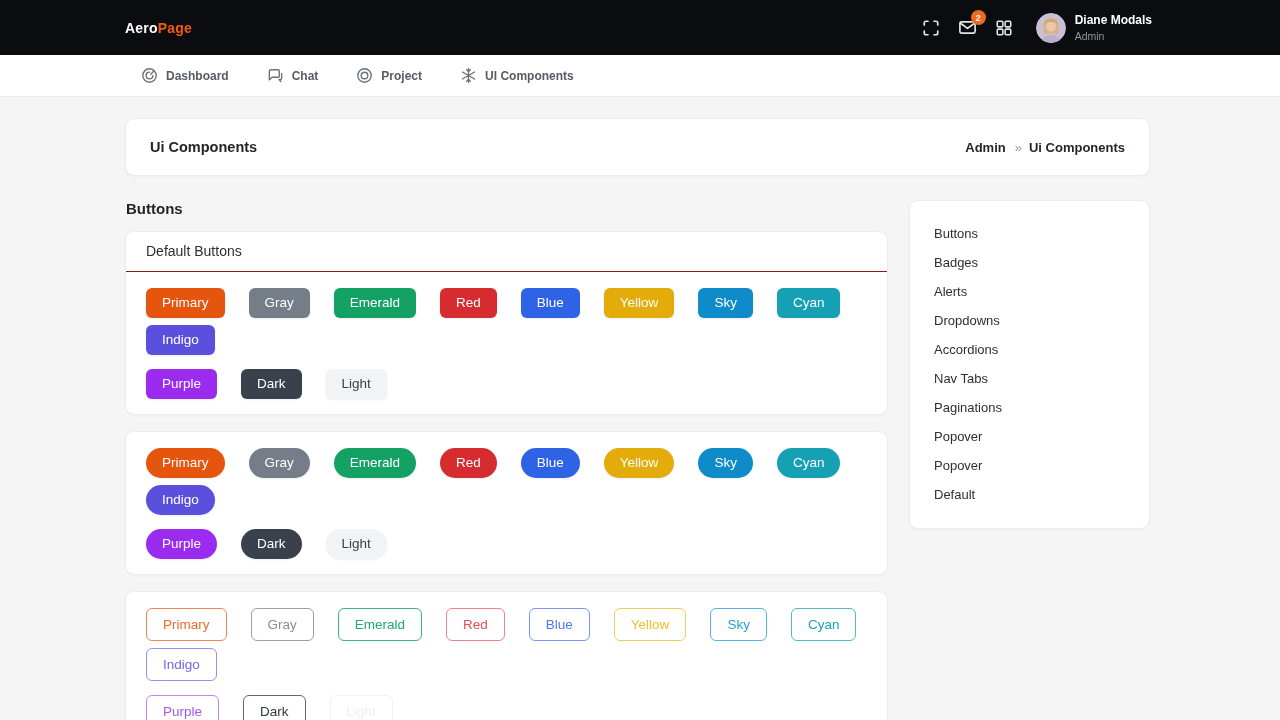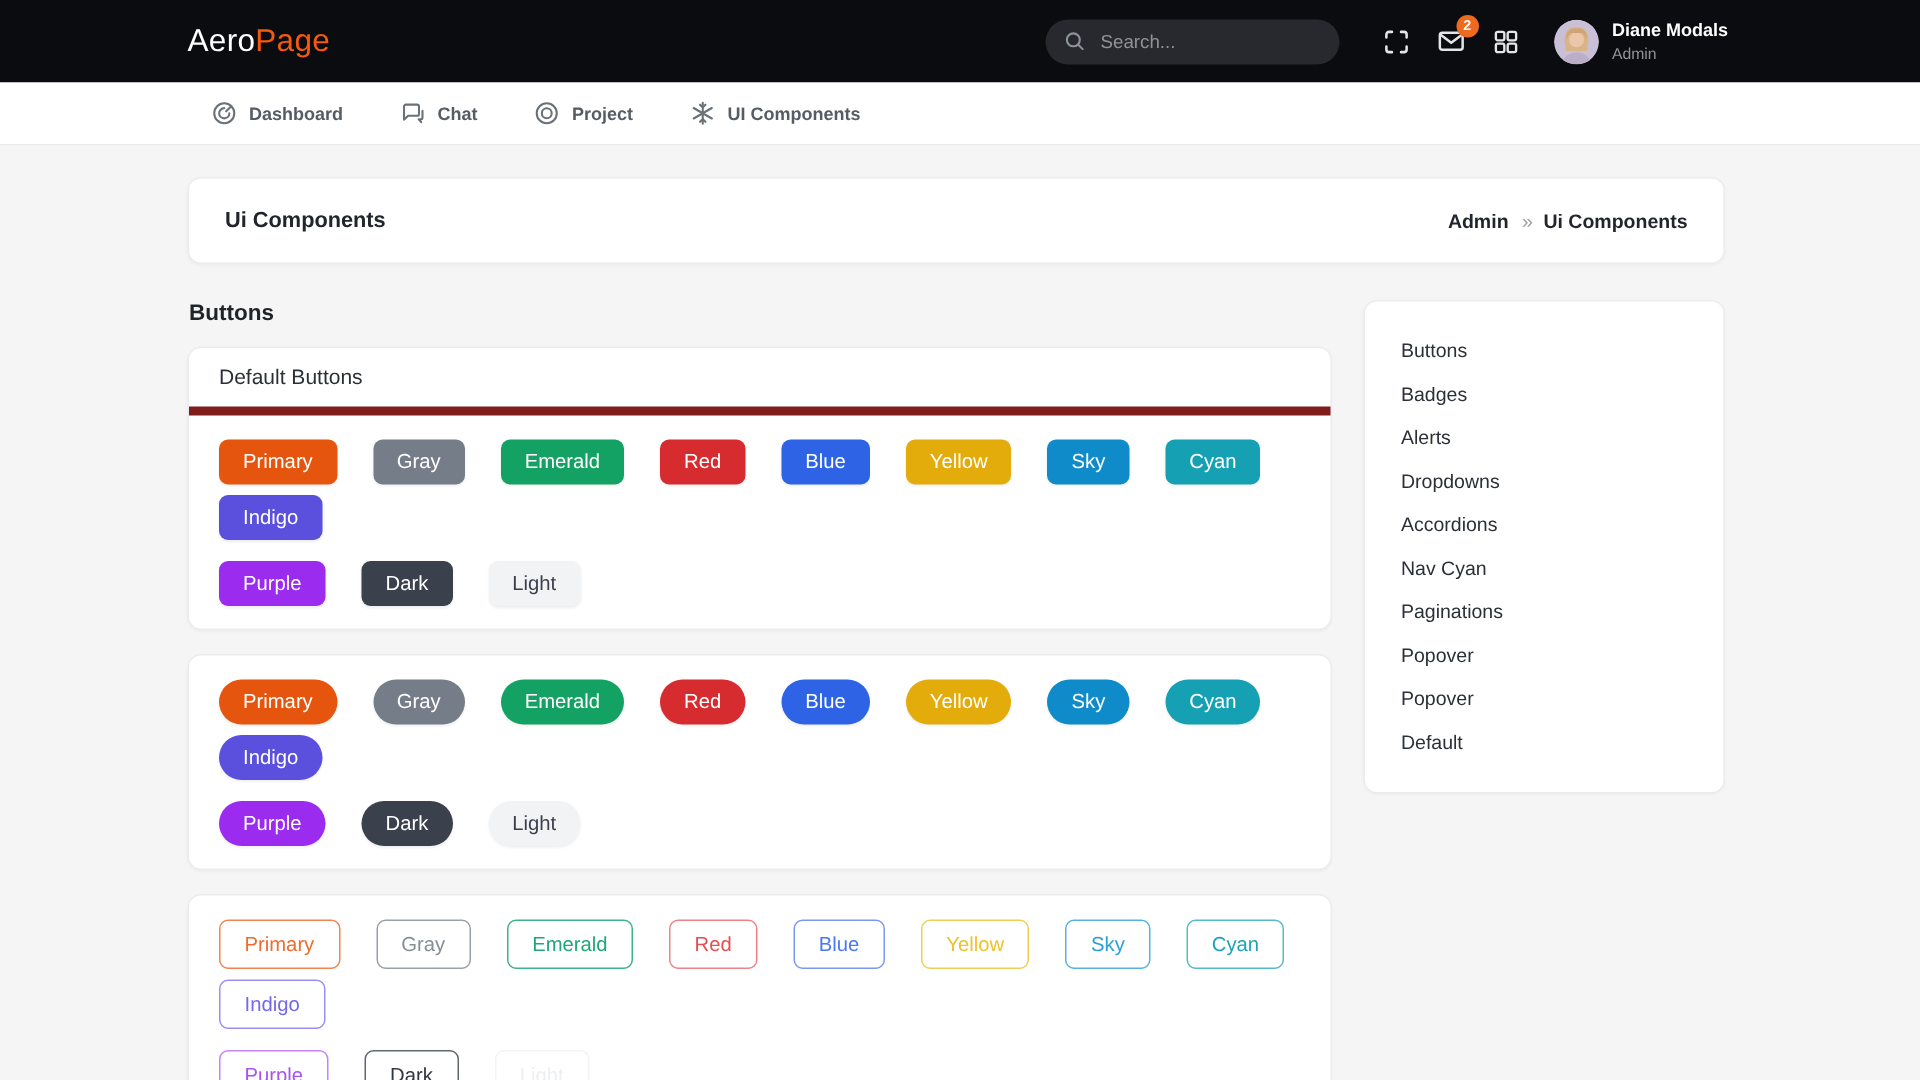--- a/index.html
+++ b/index.html
@@ -10,21 +10,21 @@
     font-family: "Liberation Sans", sans-serif;
     -webkit-font-smoothing: antialiased;
   }
 
   
   .topbar {
     height:55px; background: var(--topbar_bg, #0b0c0f);
     display:flex; align-items:center;
     padding:0 128px 0 125px;
   }
-  .logo { font-size:21px; font-weight:400; color:#ffffff; letter-spacing:.2px; cursor:pointer; }
+  .logo { font-size:14px; font-weight:700; color:#ffffff; letter-spacing:.2px; cursor:pointer; }
   .logo .accent { color: var(--accent, #f4590e); }
   .topbar-right { margin-left:auto; display:flex; align-items:center; }
   .search {
     width:196px; height:30px; background:#28292e; border-radius:16px;
     display:flex; align-items:center; padding:0 12px; gap:8px; margin-right:20px;
   }
   .search svg { flex:0 0 auto; color:#8d939a; }
   .search input {
     background:transparent; border:none; outline:none; width:100%;
     color:#cfd3d7; font-size:12.5px; font-family:inherit;
@@ -71,21 +71,21 @@
   .breadcrumb { display:flex; align-items:center; gap:9px; font-size:13px; font-weight:700; color:#22262c; }
   .breadcrumb .crumb-link { cursor:pointer; }
   .breadcrumb .sep { color:#9aa0a6; font-size:13px; font-weight:400; letter-spacing:-2px; }
 
   .grid { display:flex; gap:21px; align-items:flex-start; }
   .col-main { width:763px; }
   .col-side { width:241px; }
   .section-title { margin:0 0 13px 1px; font-size:15px; font-weight:600; color:#1f242a; line-height:18px; }
 
   .comp-card { margin-bottom:16px; }
-  .comp-card .card-head { padding:11px 20px; border-bottom:6px solid #7f1d1d; }
+  .comp-card .card-head { padding:11px 20px; border-bottom:1px solid #7f1d1d; }
   .comp-card h3 { margin:0; font-size:14px; font-weight:500; color:#2b3036; line-height:17px; }
   .card-body { padding:16px 20px 15px; display:flex; flex-wrap:wrap; gap:7px 24px; align-items:center; }
 
   .btn {
     font-family:inherit; font-size:13.5px; font-weight:400;
     height:30px; padding:0 16px; border:none; border-radius:6px;
     cursor:pointer; box-shadow:0 1px 2px rgba(16,24,40,.08); line-height:1;
   }
   .btn.rounded { border-radius:16px; }
   .btn.outline { border:1px solid; background:#fff; box-shadow:none; height:33px; border-radius:6px; }
@@ -100,29 +100,20 @@
 </style>
 </head>
 <body>
 
 <header class="topbar">
   <div class="logo">
     <span>Aero</span><span class="accent">Page</span>
   </div>
 
   <div class="topbar-right">
-    <div class="search">
-      <span style="display:flex">
-        <svg width="15" height="15" viewBox="0 0 16 16" fill="none" stroke="currentColor" stroke-width="1.5" stroke-linecap="round">
-          <circle cx="7" cy="7" r="4.6"></circle>
-            <line x1="10.5" y1="10.5" x2="13.6" y2="13.6"></line>
-        </svg>
-      </span>
-      <input placeholder="Search..." style="">
-    </div>
 
     <button class="icon-btn">
       <span style="display:flex">
         <svg width="18" height="18" viewBox="0 0 16 16" fill="none" stroke="currentColor" stroke-width="1.5" stroke-linecap="round">
           <path d="M2 5.3 V3.6 A1.6 1.6 0 0 1 3.6 2 H5.3"></path>
           <path d="M10.7 2 h1.7 A1.6 1.6 0 0 1 14 3.6 V5.3"></path>
           <path d="M14 10.7 v1.7 A1.6 1.6 0 0 1 12.4 14 H10.7"></path>
           <path d="M5.3 14 H3.6 A1.6 1.6 0 0 1 2 12.4 V10.7"></path>
         </svg>
       </span>
@@ -282,21 +273,21 @@
     </div>
 
     <aside class="col-side">
       <div class="card side-card">
         <ul id="side-list">
             <li>Buttons</li>
             <li>Badges</li>
             <li>Alerts</li>
             <li>Dropdowns</li>
             <li>Accordions</li>
-            <li>Nav Cyan</li>
+            <li>Nav Tabs</li>
             <li>Paginations</li>
             <li>Popover</li>
             <li>Popover</li>
             <li>Default</li>
           </ul>
       </div>
     </aside>
   </div>
 </main>
 

